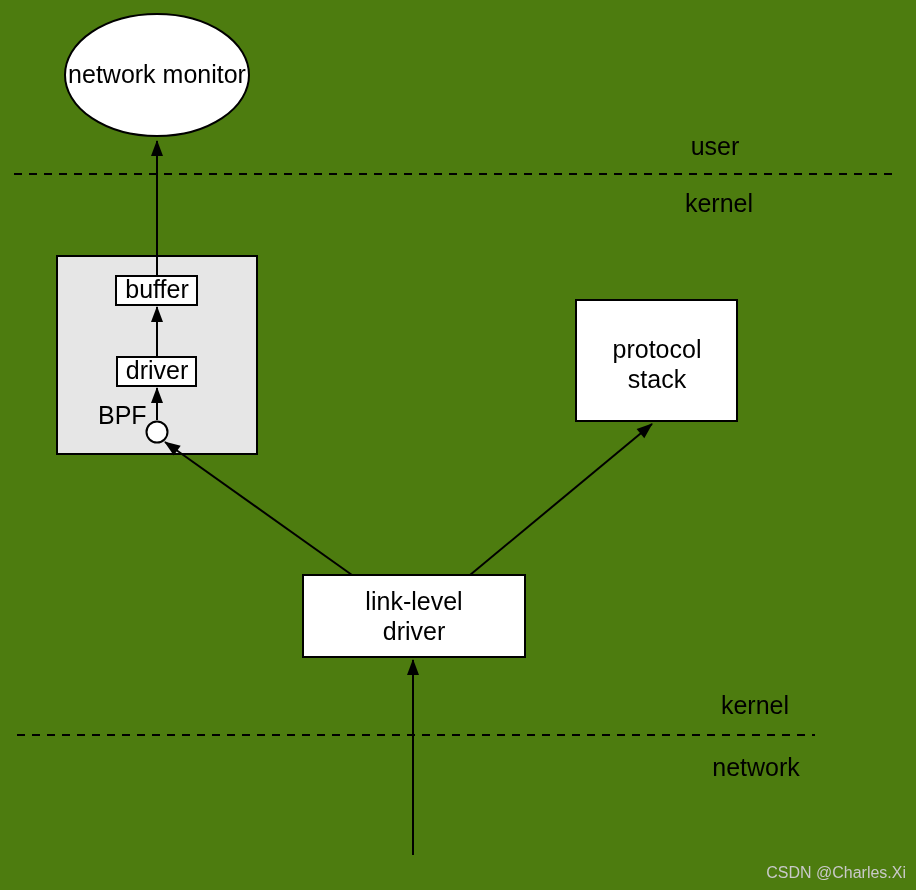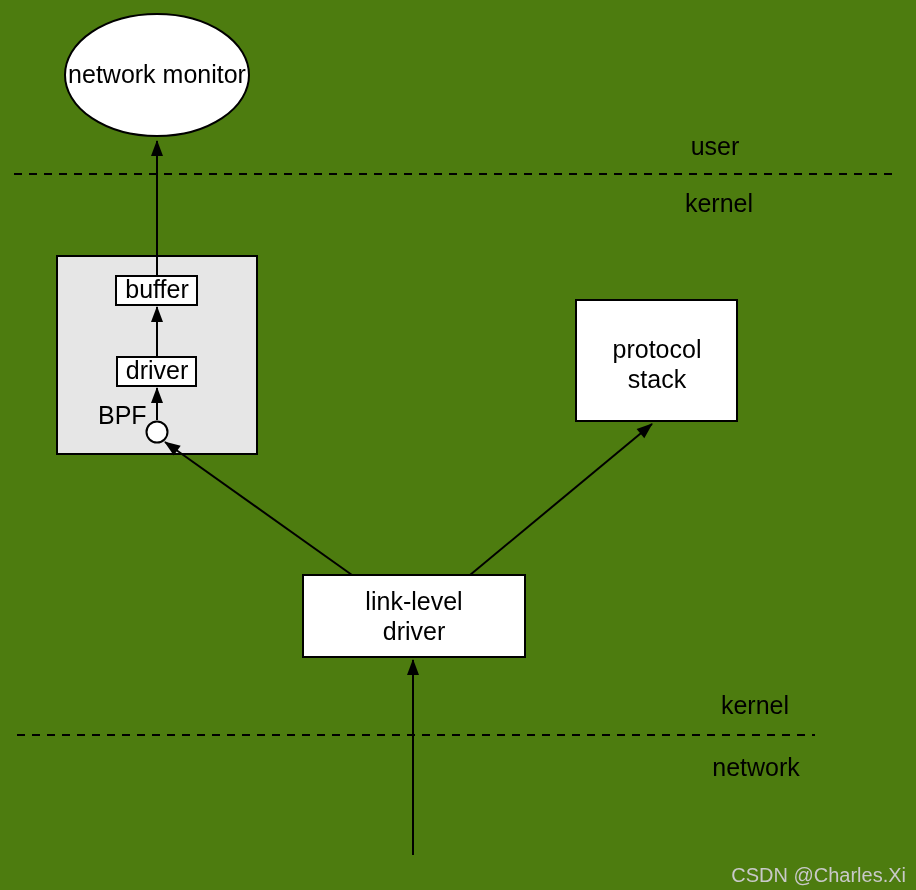--- a/index.html
+++ b/index.html
@@ -41,21 +41,21 @@
     font-size: 25px;
     line-height: 1.1;
     text-align: left;
     color: #000000;
     margin-left: 36px;
   }
   .watermark {
     position: absolute;
     right: 10px;
     top: 864px;
-    font-size: 20px;
+    font-size: 16px;
     color: #c9c9c9;
     white-space: nowrap;
   }
 </style>
 </head>
 <body>
 
 <div id="canvas">
 
   <svg id="diagram-svg" viewBox="0 0 916 890">

